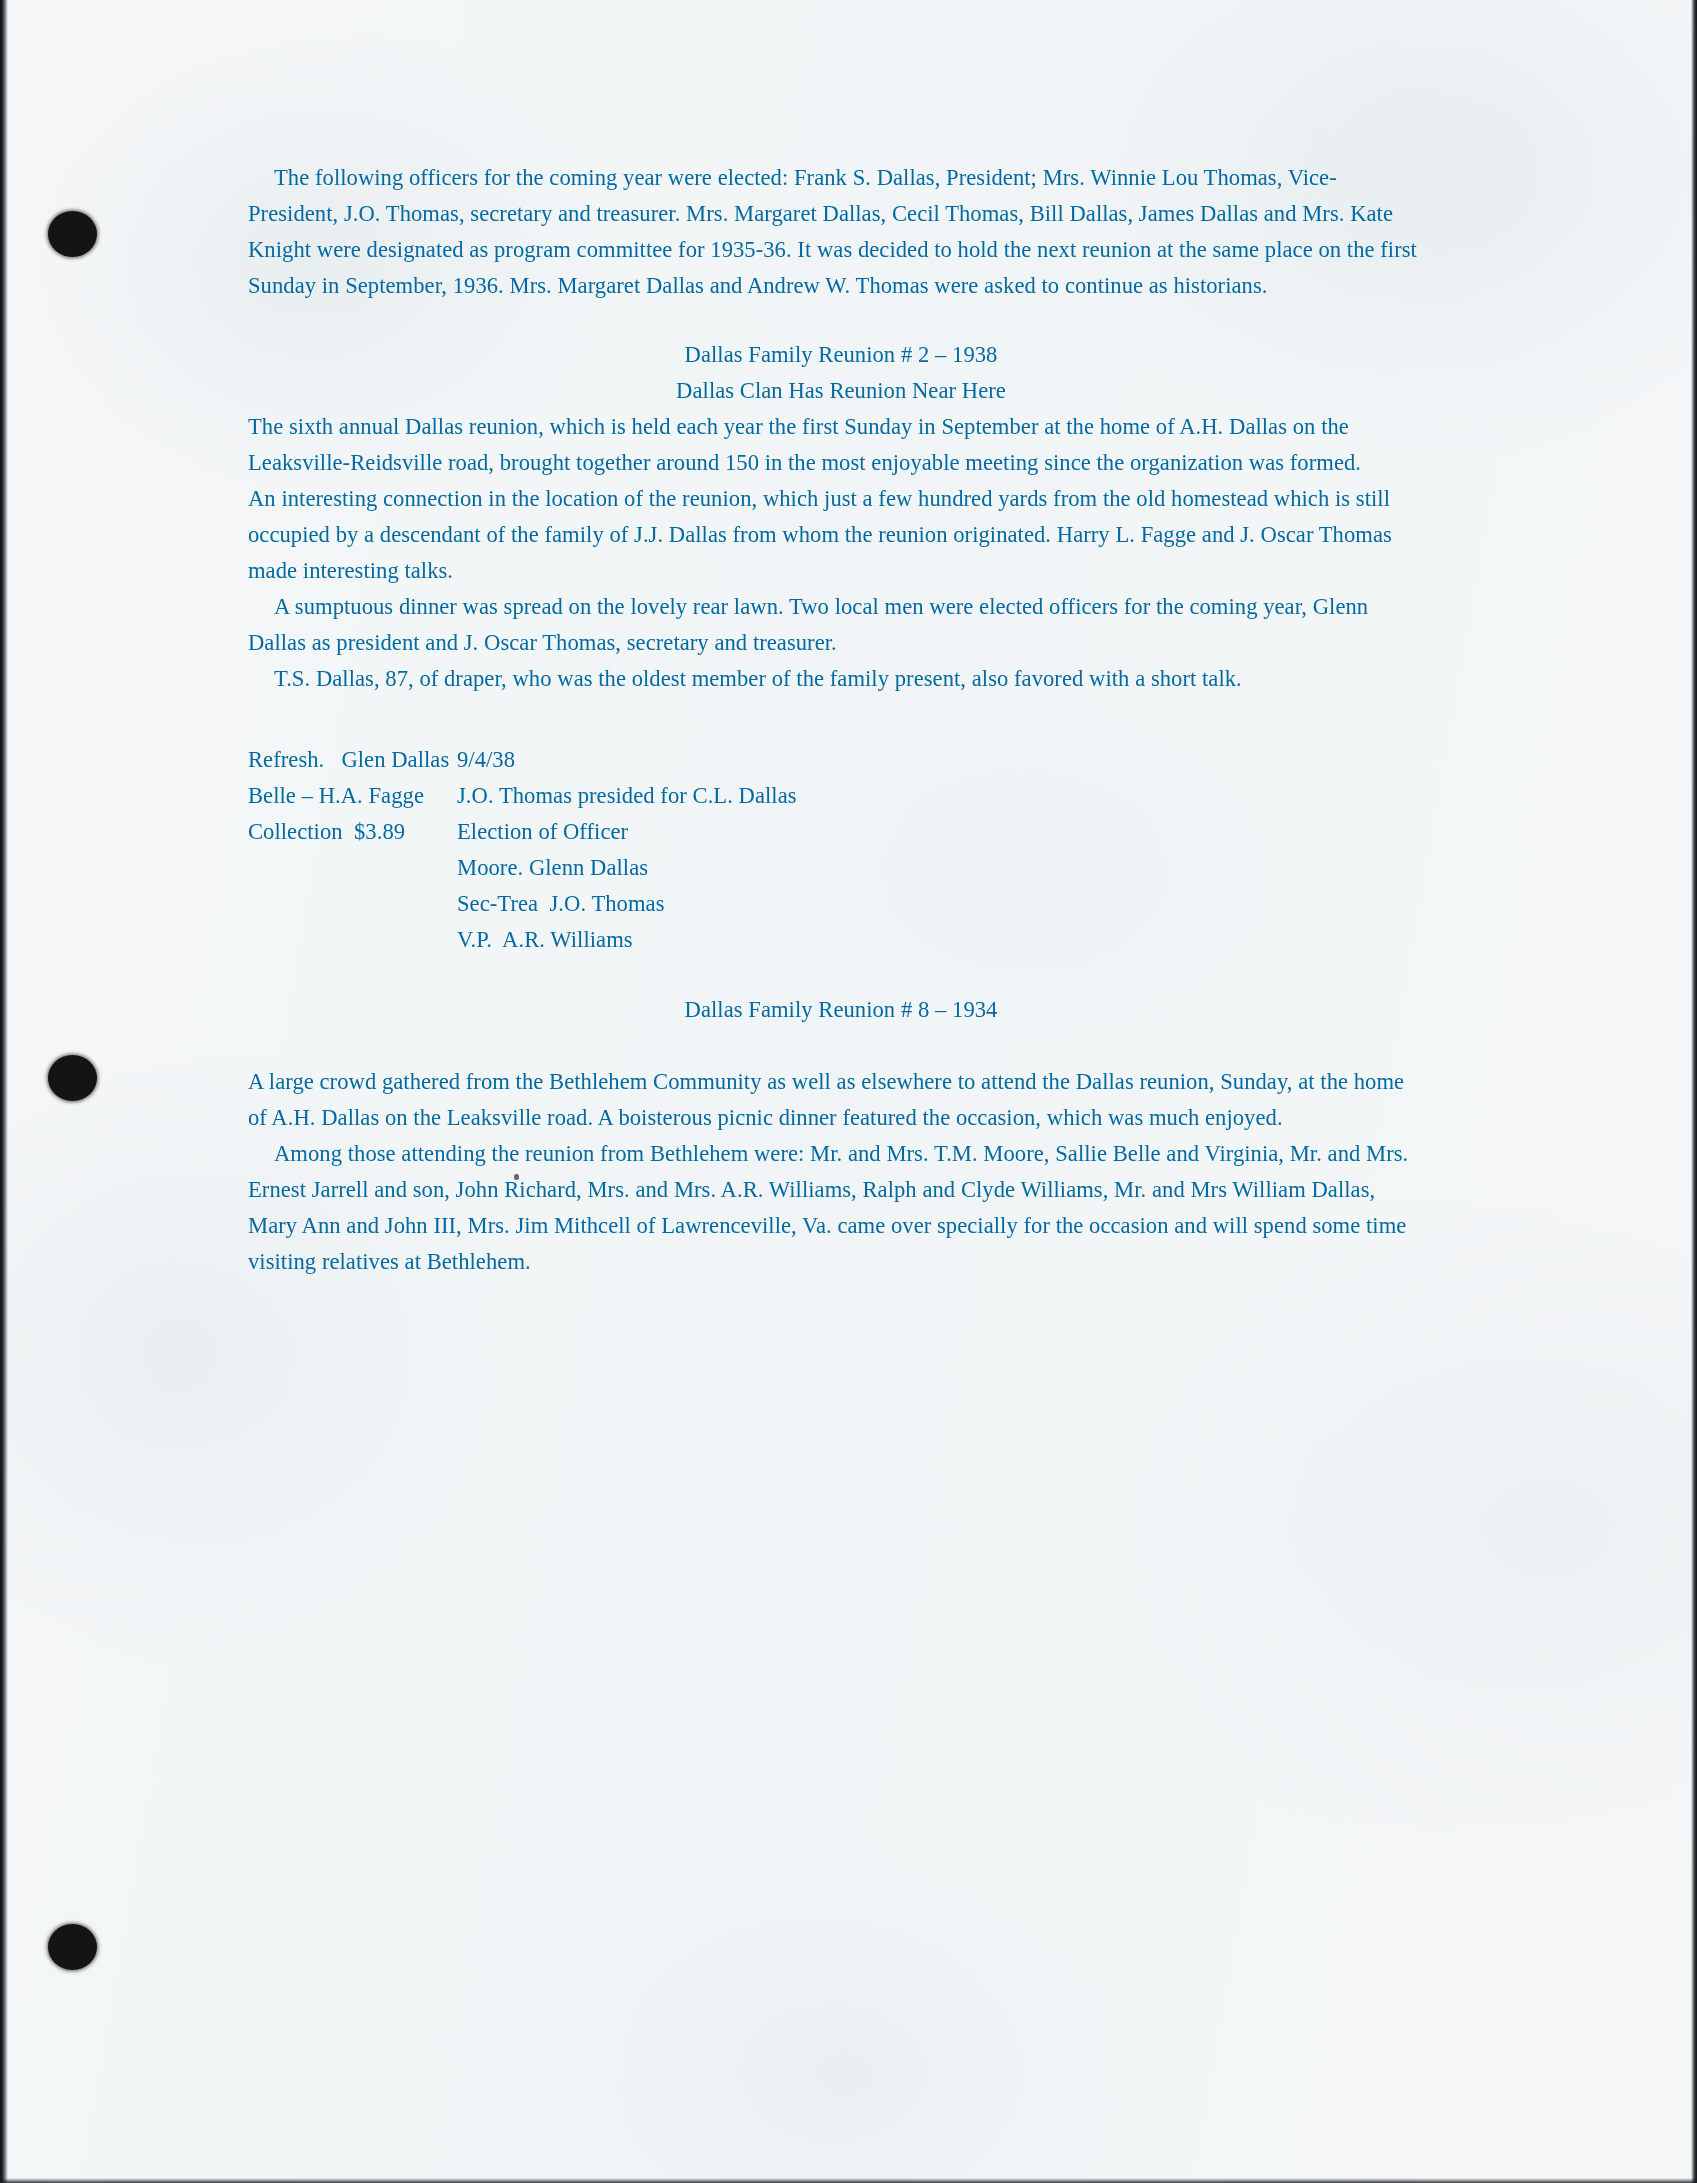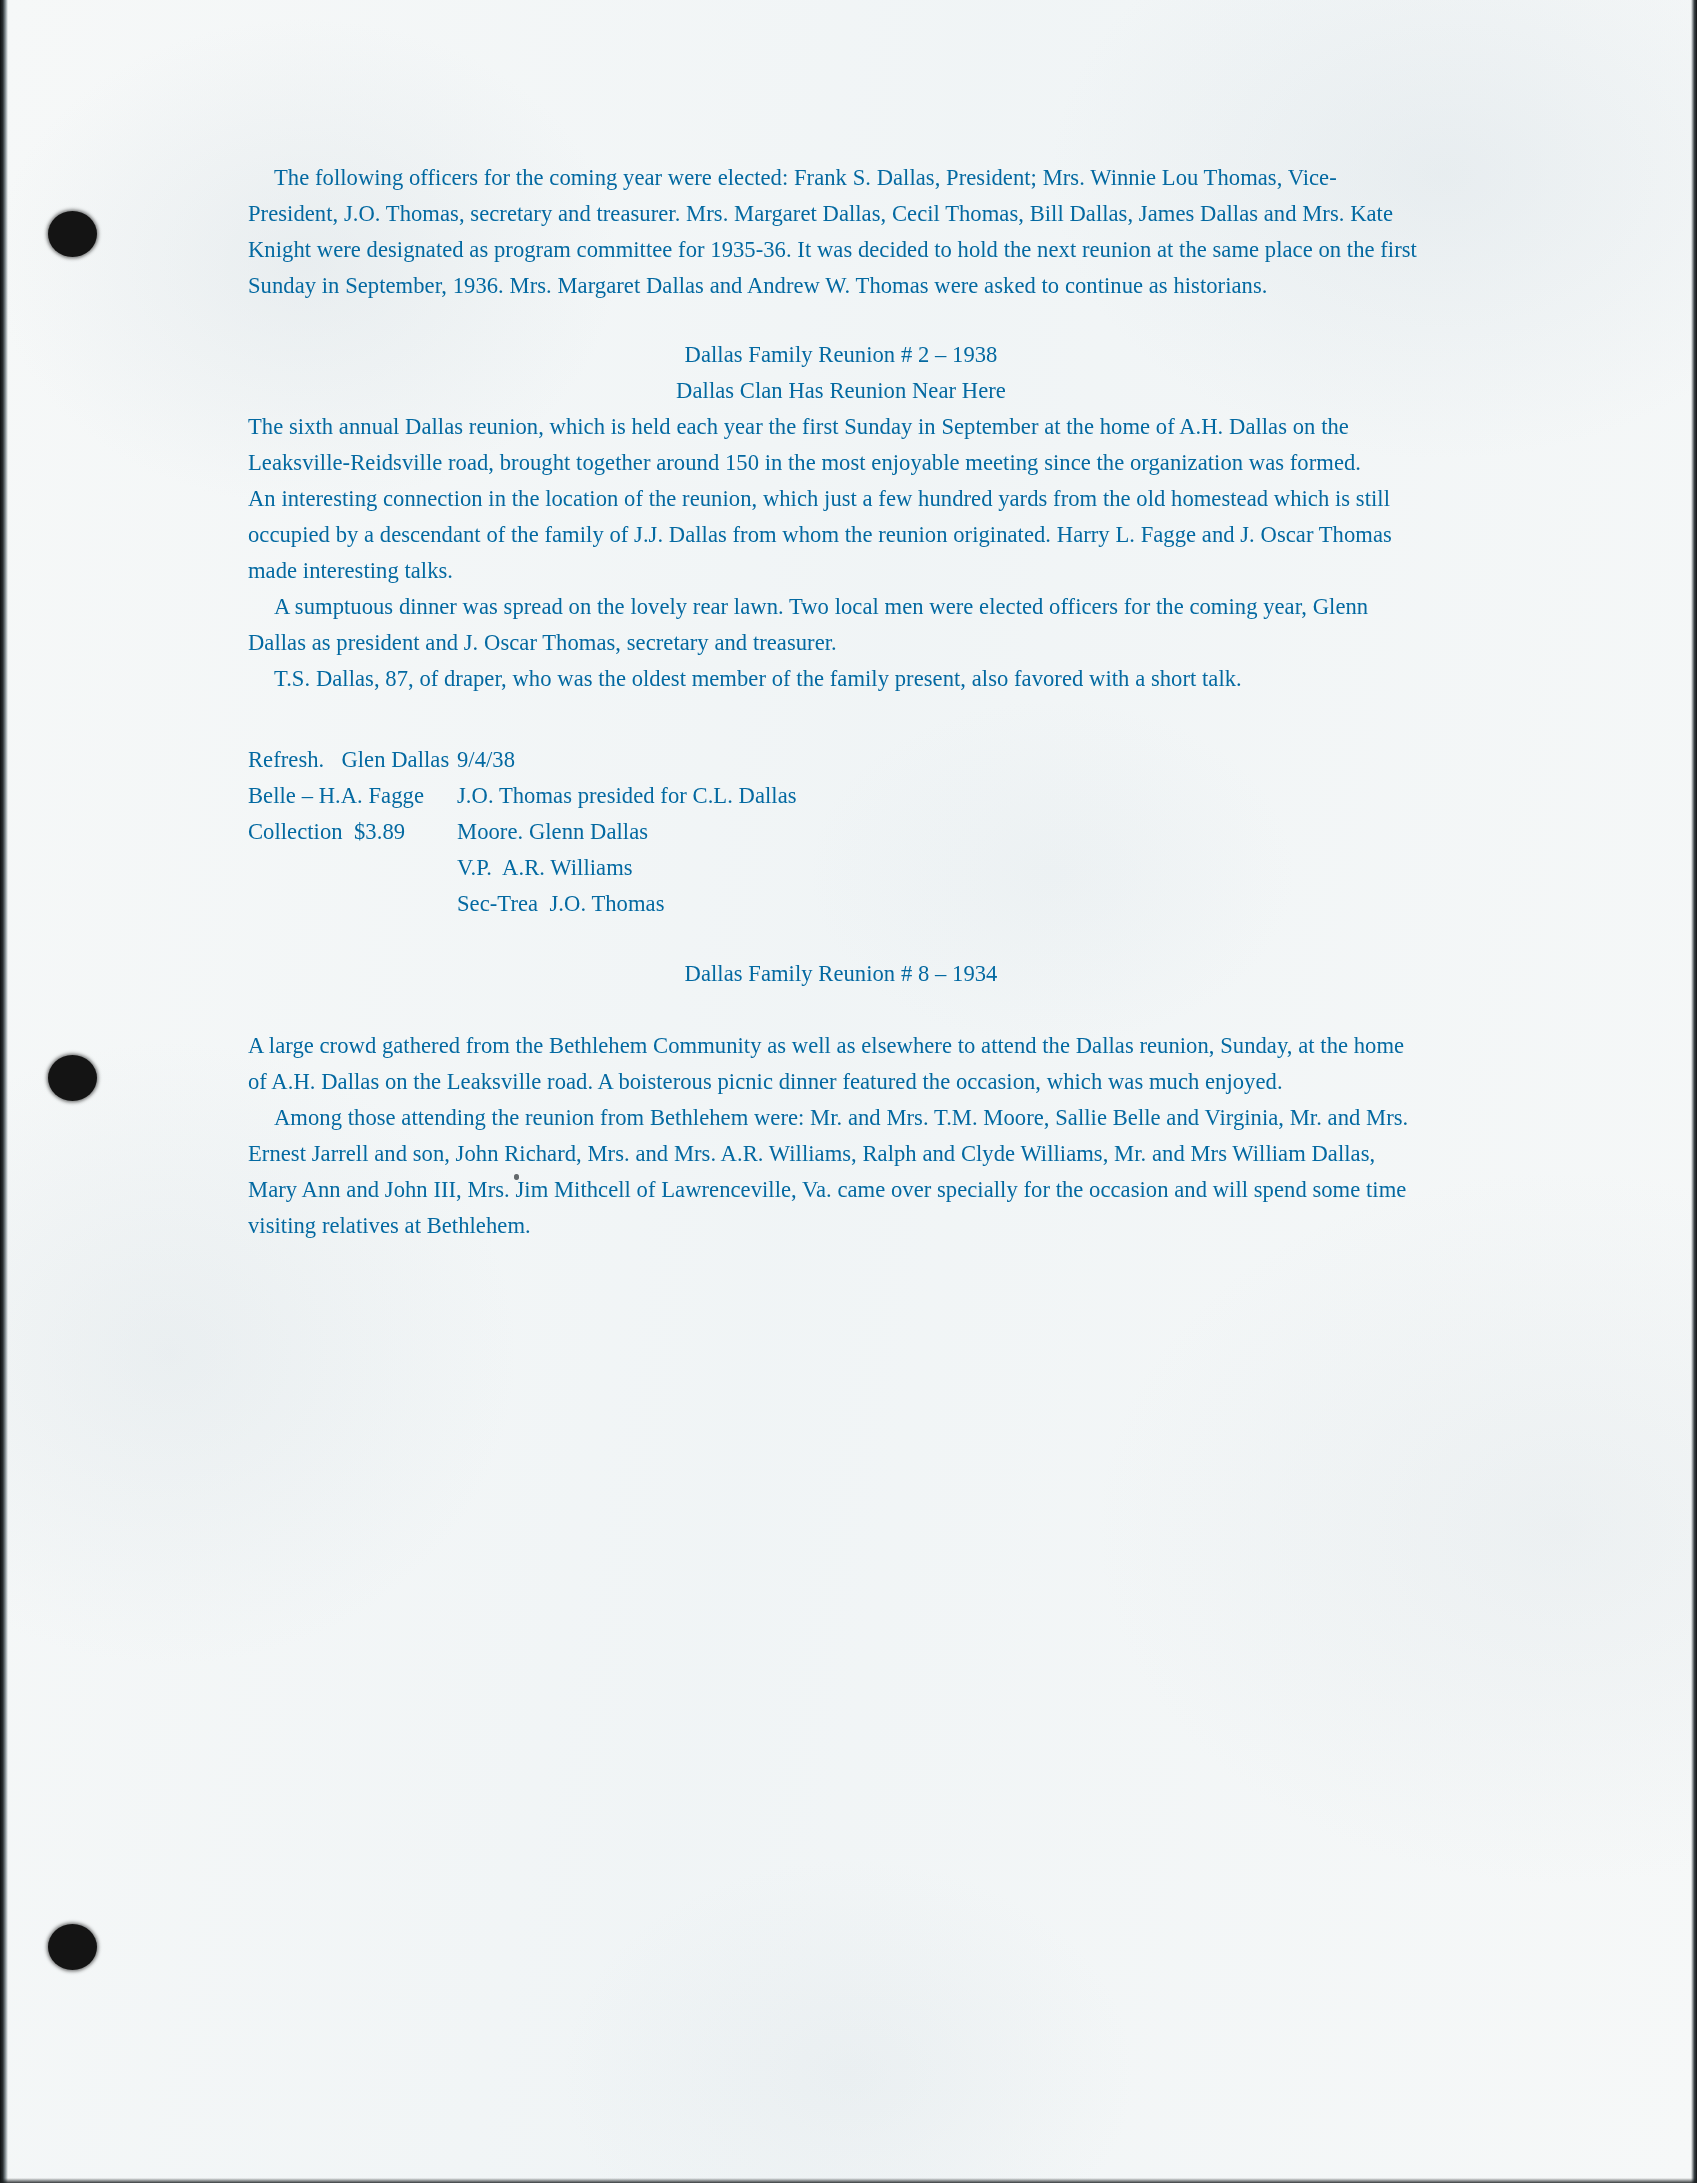--- a/index.html
+++ b/index.html
@@ -156,23 +156,24 @@
 
     <div class="notes">
       <div class="notes-col-left">
         <div class="notes-line">Refresh.   Glen Dallas</div>
         <div class="notes-line">Belle – H.A. Fagge</div>
         <div class="notes-line">Collection  $3.89</div>
       </div>
       <div class="notes-col-right">
         <div class="notes-line">9/4/38</div>
         <div class="notes-line">J.O. Thomas presided for C.L. Dallas</div>
+        <div class="notes-line">Election of Officer</div>
         <div class="notes-line">Moore. Glenn Dallas</div>
+        <div class="notes-line">Sec-Trea  J.O. Thomas</div>
         <div class="notes-line">V.P.  A.R. Williams</div>
-        <div class="notes-line">Sec-Trea  J.O. Thomas</div>
       </div>
     </div>
 
     <div class="heading-8">
       <span class="heading">Dallas Family Reunion # 8 – 1934</span>
     </div>
 
     <div class="final-block">
       <p class="body-text">A large crowd gathered from the Bethlehem Community as well as elsewhere to attend the Dallas reunion, Sunday, at the home of A.H. Dallas on the Leaksville road.  A boisterous picnic dinner featured the occasion, which was much enjoyed.</p>
       <p class="body-text indent">Among those attending the reunion from Bethlehem were: Mr. and Mrs. T.M. Moore, Sallie Belle and Virginia, Mr. and Mrs. Ernest Jarrell and son, John Richard, Mrs. and Mrs. A.R. Williams, Ralph and Clyde Williams, Mr. and Mrs William Dallas, Mary Ann and John III, Mrs. Jim Mithcell of Lawrenceville, Va. came over specially for the occasion and will spend some time visiting relatives at Bethlehem.</p>

